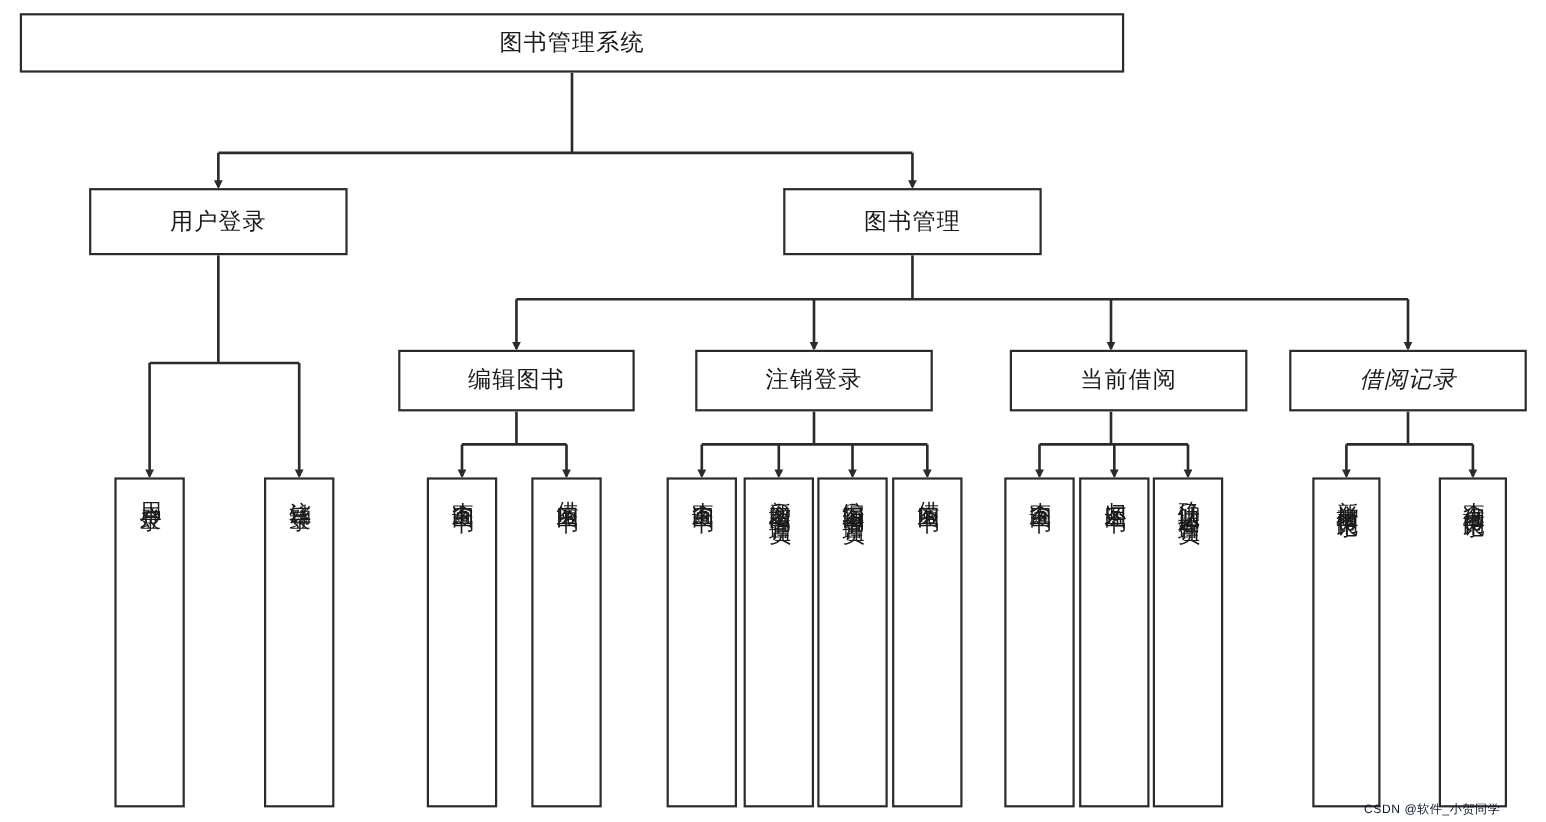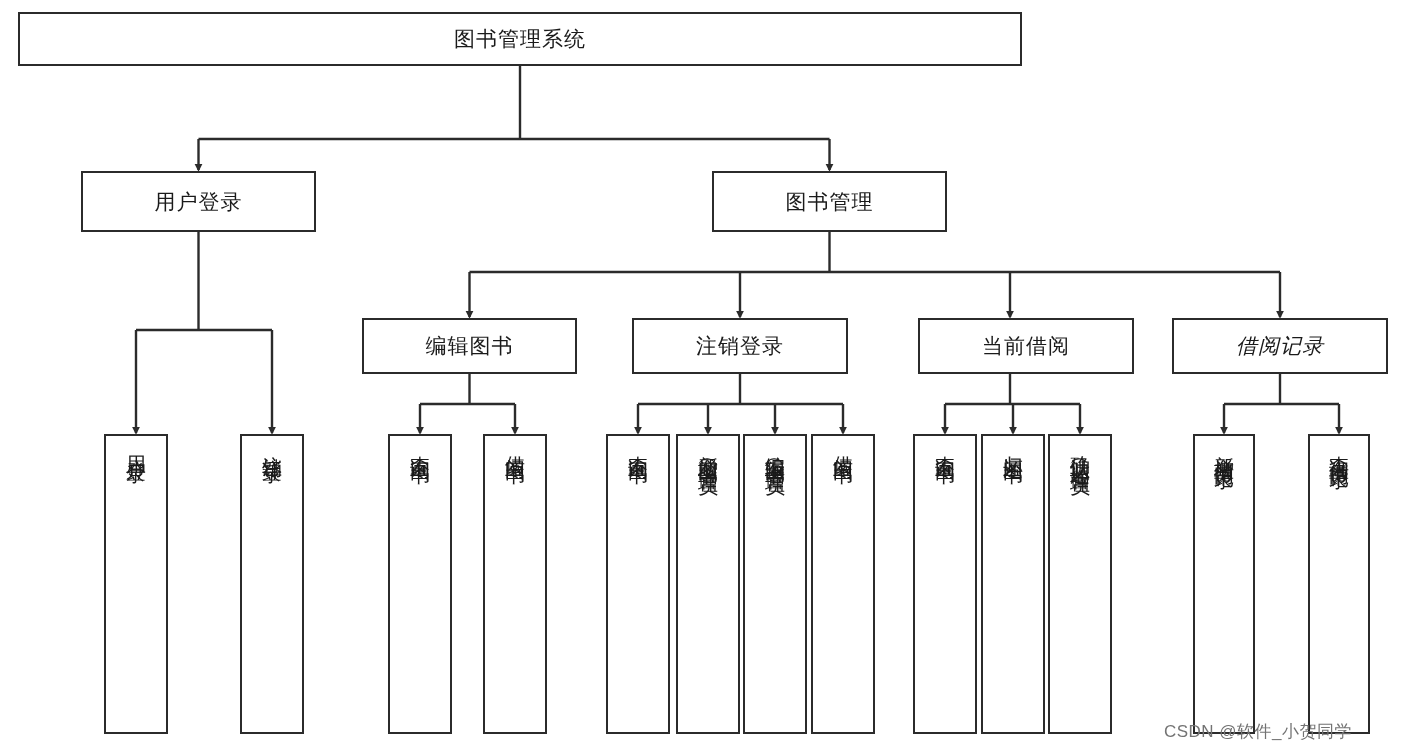--- a/index.html
+++ b/index.html
@@ -58,24 +58,24 @@
     color: #1a1a1a;
     letter-spacing: 3px;
     white-space: nowrap;
     margin: 0 auto;
   }
   .node-box.leaf-tall {
     border-width: 2px;
   }
   .watermark {
     position: absolute;
-    right: 26px;
+    right: 14px;
     bottom: 4px;
-    font-size: 17px;
-    color: #737373;
+    font-size: 11px;
+    color: #0f172a;
     white-space: nowrap;
     letter-spacing: 0.5px;
   }
 </style>
 </head>
 <body>
 
 <div id="diagram-root">
 
   <svg class="connector-layer" viewBox="0 0 1405 747" preserveAspectRatio="none" aria-hidden="true">

